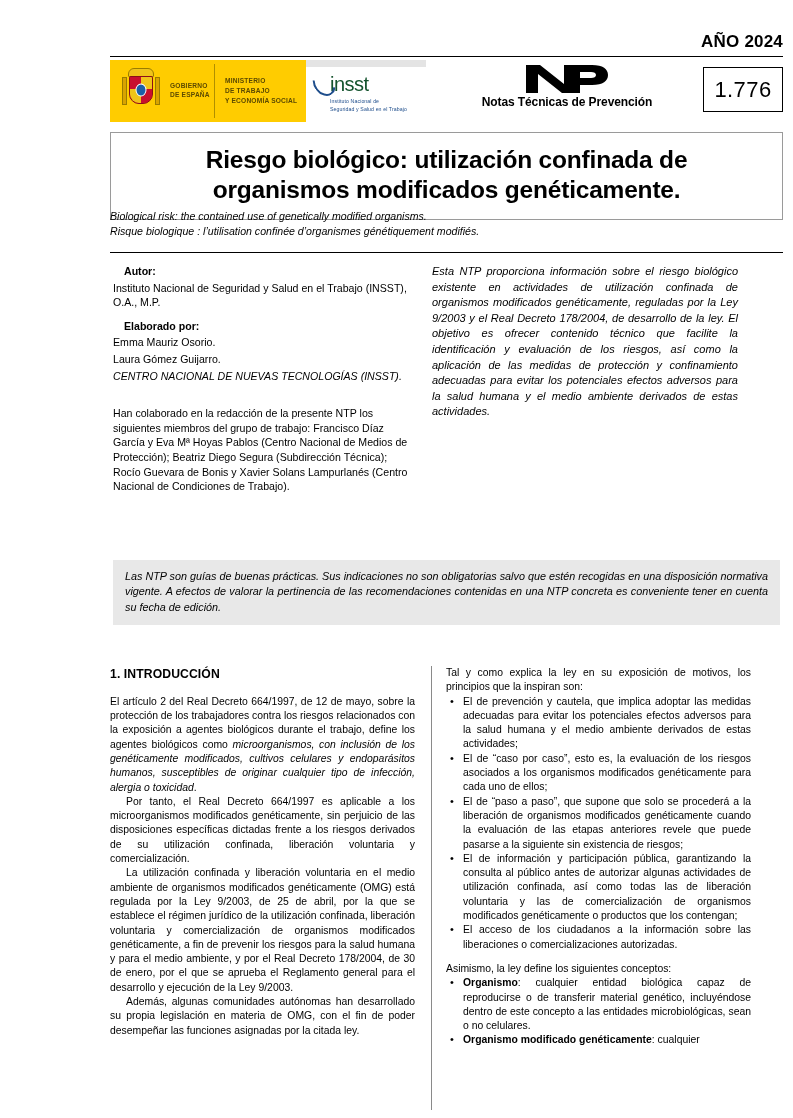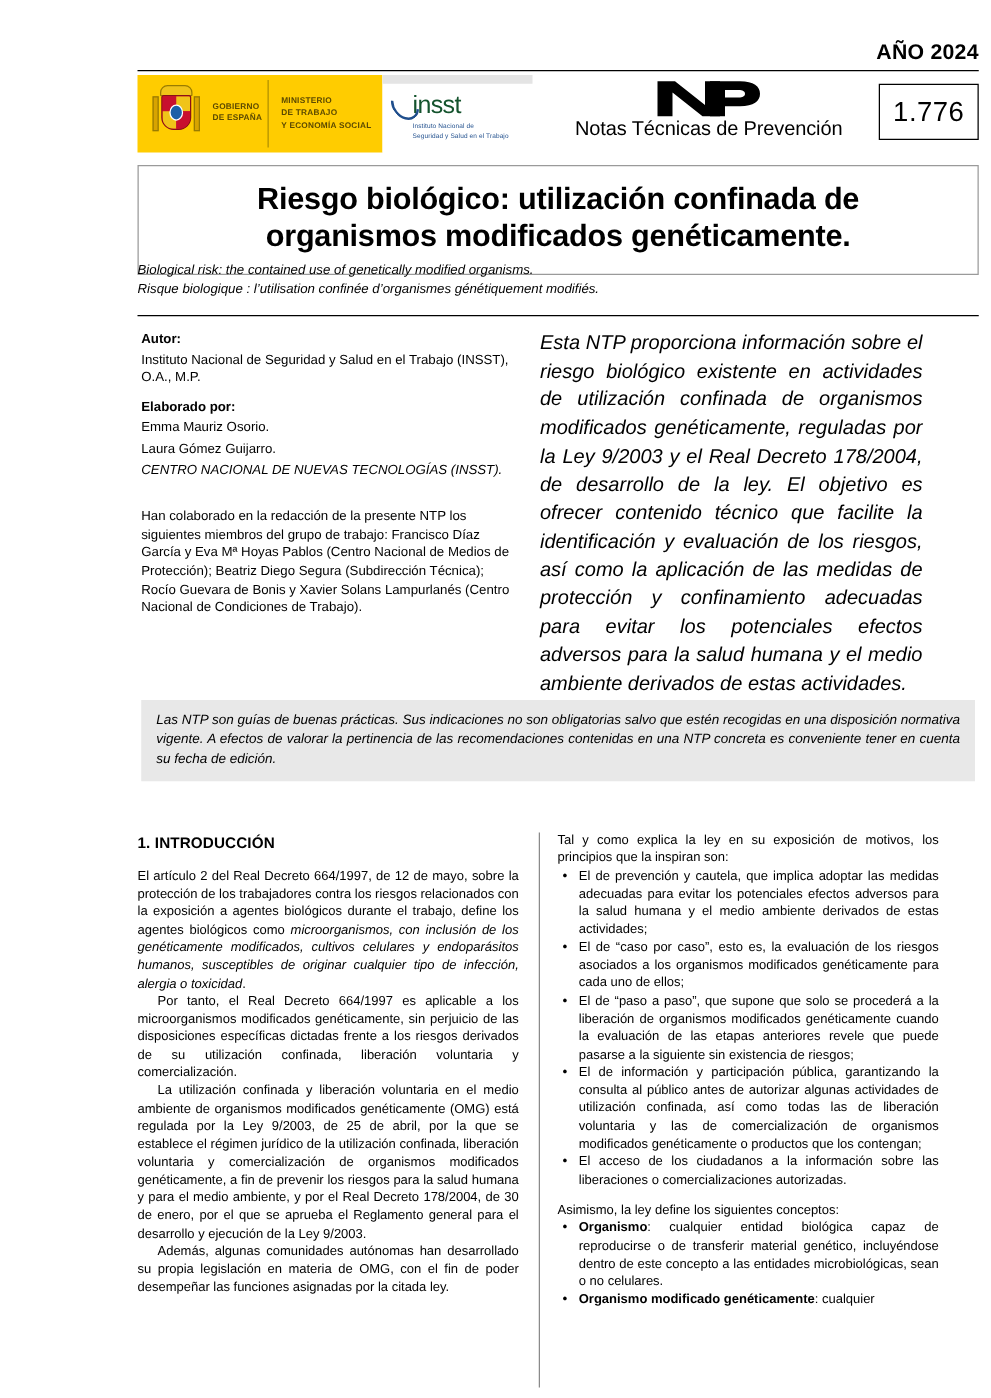--- a/index.html
+++ b/index.html
@@ -155,22 +155,22 @@
     width: 220px;
     text-align: center;
   }
   .ntp-mark {
     height: 30px;
     display: flex;
     align-items: center;
     justify-content: center;
   }
   .ntp-caption {
-    font-size: 16px;
-    font-weight: normal;
+    font-size: 12px;
+    font-weight: bold;
     margin-top: 1px;
     letter-spacing: -0.1px;
   }
   .ntp-number-box {
     position: absolute;
     right: 0;
     top: 7px;
     width: 78px;
     height: 43px;
     border: 1.6px solid #000;
@@ -229,26 +229,26 @@
     top: 264px;
     width: 300px;
     font-size: 10.6px;
     line-height: 1.38;
   }
   .info-right {
     position: absolute;
     left: 432px;
     top: 264px;
     width: 306px;
-    font-size: 16px;
+    font-size: 11px;
     line-height: 1.42;
     font-style: italic;
     text-align: justify;
   }
-  .lbl-bold { font-weight: bold; }
+  .lbl-bold { font-weight: bold; margin-left: 11px; }
   .info-left p { margin: 0 0 9px 0; }
   .info-left p.tight { margin-bottom: 2px; }
   .info-left p.just { text-align: justify; }
   .caps-ital { font-style: italic; }
 
   
   .notice-box {
     position: absolute;
     left: 113px;
     top: 560px;

